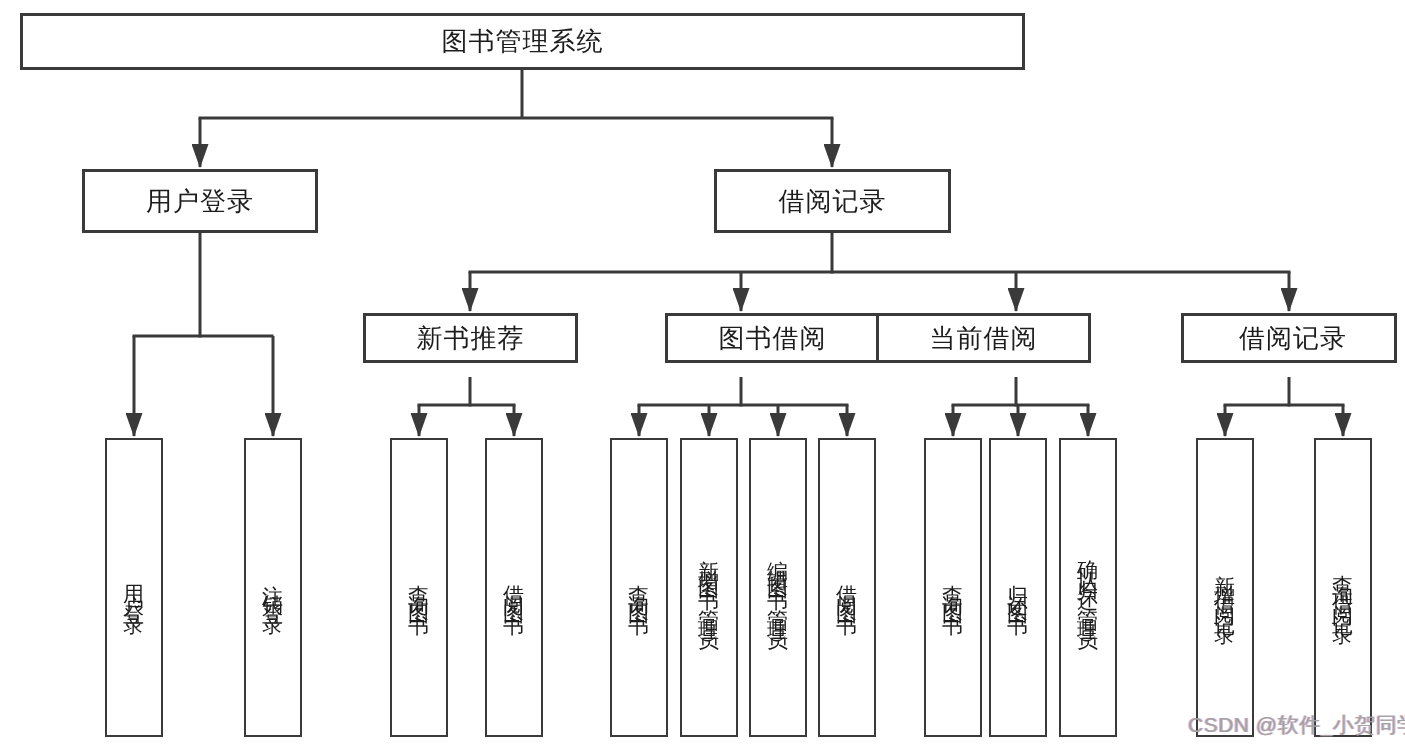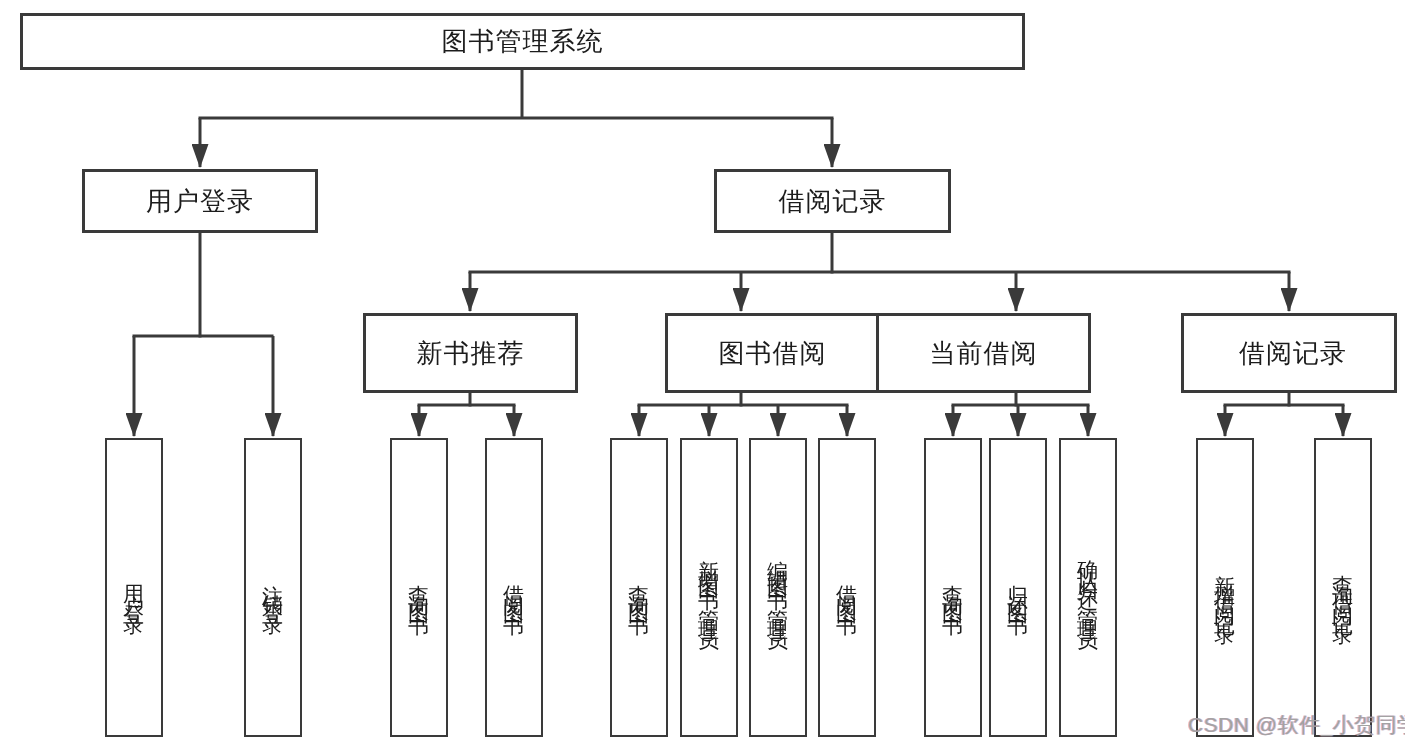--- a/index.html
+++ b/index.html
@@ -36,21 +36,21 @@
     color: #1c1c1c;
     font-size: 26px;
     letter-spacing: 1px;
     z-index: 2;
   }
   .node.root  { left: 20px;  top: 13px;  width: 1005px; height: 57px; }
 
   .node.lv1a  { left: 82px;  top: 169px; width: 236px;  height: 64px; }
   .node.lv1b  { left: 714px; top: 169px; width: 237px;  height: 64px; }
 
-  .node.lv2   { top: 313px; height: 80px; width: 215px; }
+  .node.lv2   { top: 313px; height: 50px; width: 215px; }
   .node.lv2a  { left: 363px; }
   .node.lv2b  { left: 665px; }
   .node.lv2c  { left: 876px; }
   .node.lv2d  { left: 1181px; width: 216px; padding-left: 8px; }
 
   .node.leaf {
     top: 438px;
     width: 58px;
     height: 299px;
     border-width: 2.5px;

